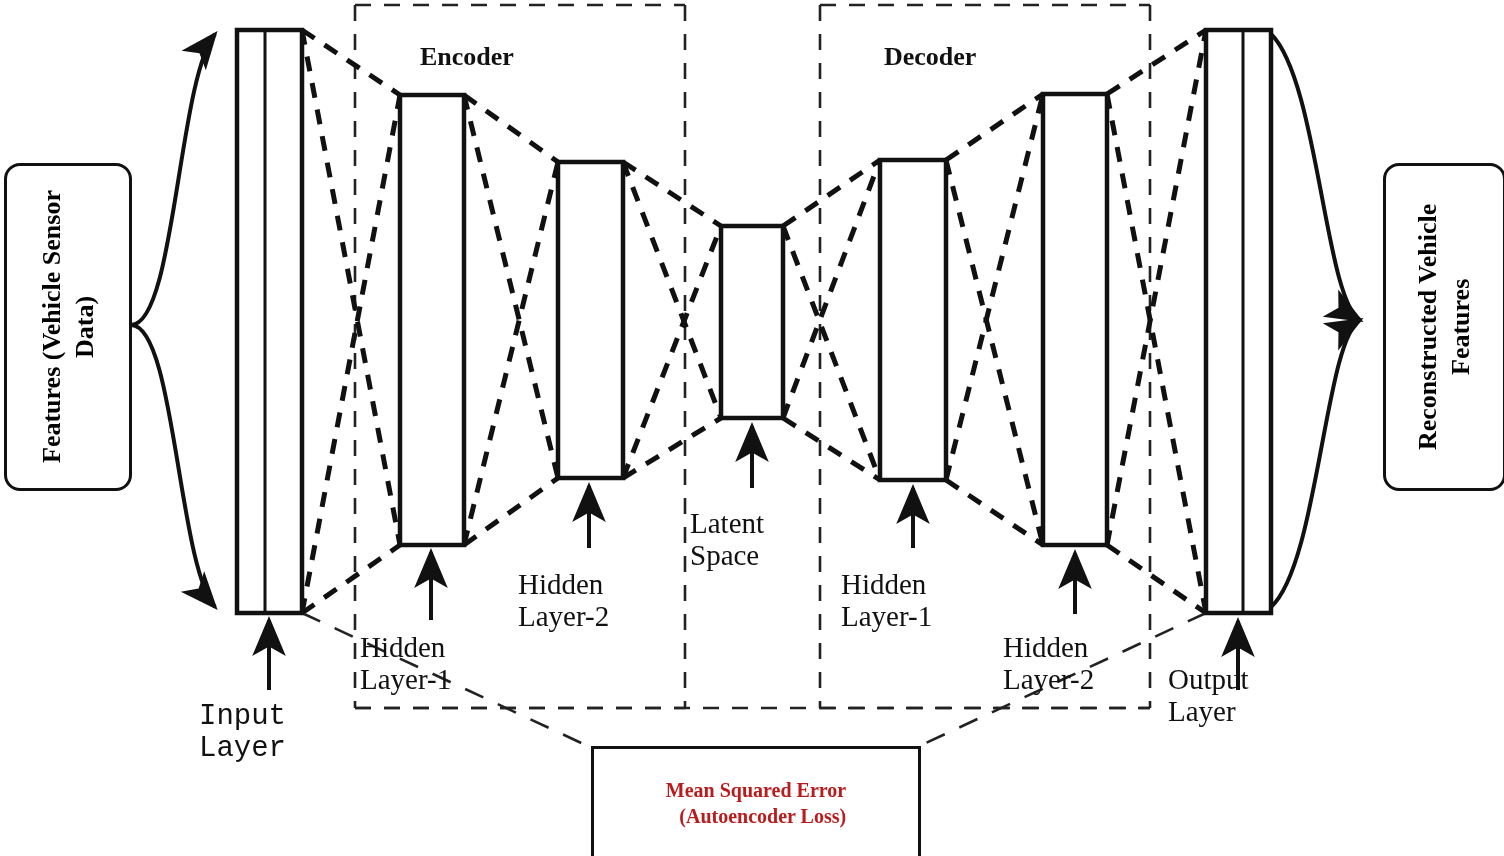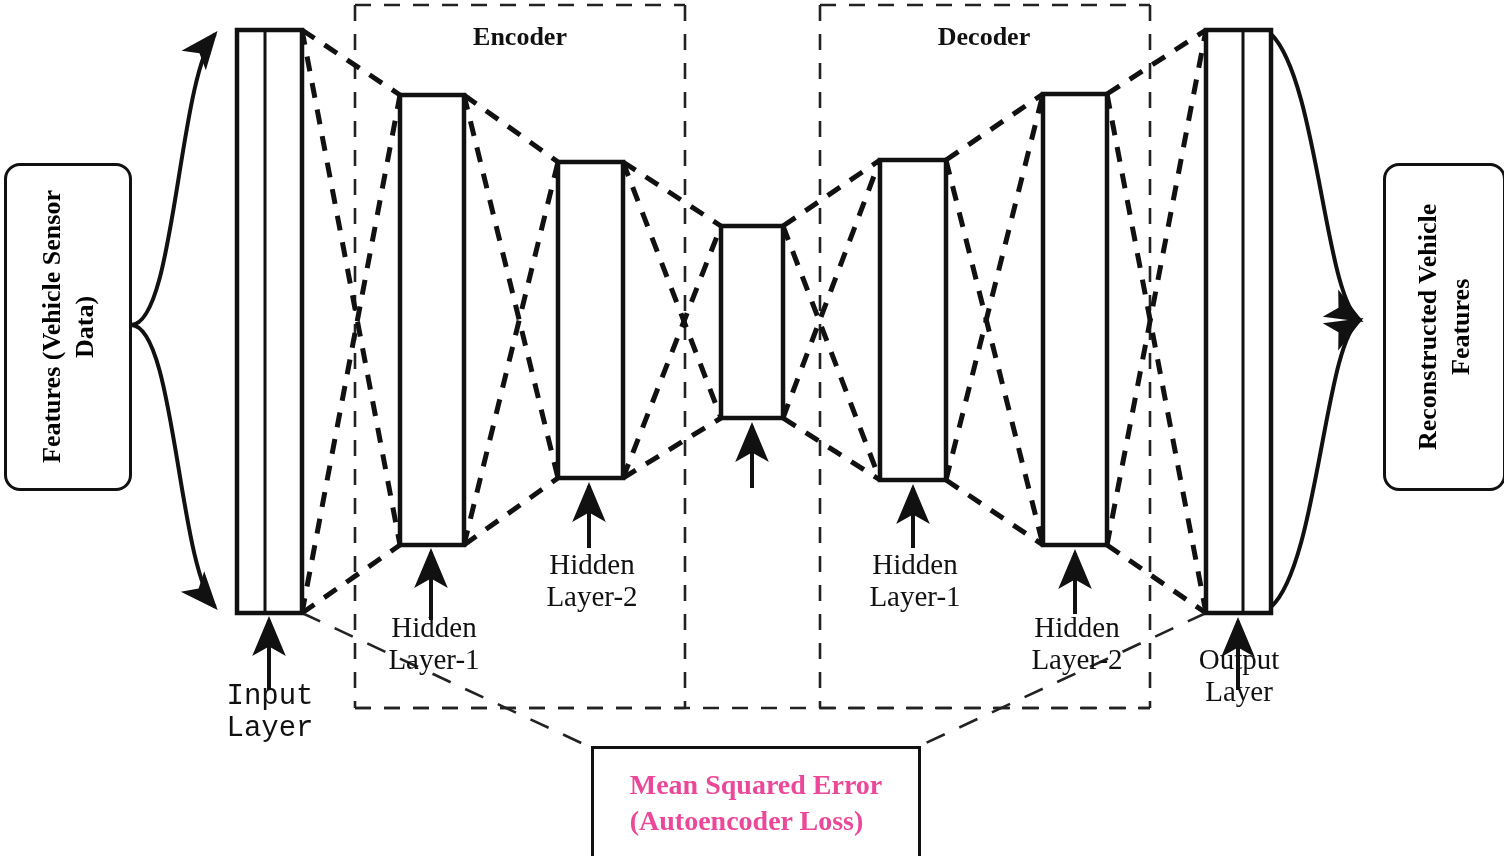--- a/index.html
+++ b/index.html
@@ -20,23 +20,24 @@
     left: 0;
     top: 0;
     width: 1504px;
     height: 856px;
   }
   .lbl {
     position: absolute;
     color: #111111;
     font-family: "Liberation Serif", "DejaVu Serif", serif;
     line-height: 1.12;
-    text-align: center;
+    text-align: left;
     white-space: pre-line;
     user-select: none;
+    margin-top: 20px;
   }
   .lbl-layer { font-size: 29px; font-weight: 400; }
   .lbl-section { font-size: 26px; font-weight: 700; }
   .lbl-io {
     font-size: 26px;
     font-weight: 700;
     writing-mode: vertical-rl;
     transform: rotate(180deg);
     text-align: center;
     line-height: 1.25;
@@ -52,26 +53,26 @@
   }
   .mse-box {
     position: absolute;
     border: 3.5px solid #111111;
     background: #ffffff;
     display: flex;
     align-items: center;
     justify-content: center;
   }
   .mse-text {
-    font-size: 28px;
+    font-size: 20px;
     font-weight: 700;
-    text-align: left;
+    text-align: right;
     line-height: 1.3;
     white-space: pre-line;
-    color: #ec4899;
+    color: #b91c1c;
   }
 </style>
 </head>
 <body>
 
 <div id="stage">
 
   <svg class="diagram" viewBox="0 0 1504 856">
     <defs>
       <marker id="solidArrow" markerWidth="11" markerHeight="11" refX="8.5" refY="4.5" orient="auto" markerUnits="strokeWidth">
@@ -188,20 +189,22 @@
 
   <div class="lbl lbl-layer" style="left:199px; top:681px; width:142px;font-family:Liberation Mono, monospace;">Input
 Layer</div>
 
   <div class="lbl lbl-layer" style="left:360px; top:611px; width:148px;">Hidden
 Layer-1</div>
 
   <div class="lbl lbl-layer" style="left:518px; top:548px; width:148px;">Hidden
 Layer-2</div>
 
+  <div class="lbl lbl-layer" style="left:690px; top:487px; width:130px;">Latent
+Space</div>
 
   <div class="lbl lbl-layer" style="left:841px; top:548px; width:148px;">Hidden
 Layer-1</div>
 
   <div class="lbl lbl-layer" style="left:1003px; top:611px; width:148px;">Hidden
 Layer-2</div>
 
   <div class="lbl lbl-layer" style="left:1168px; top:643px; width:142px;">Output
 Layer</div>
 

